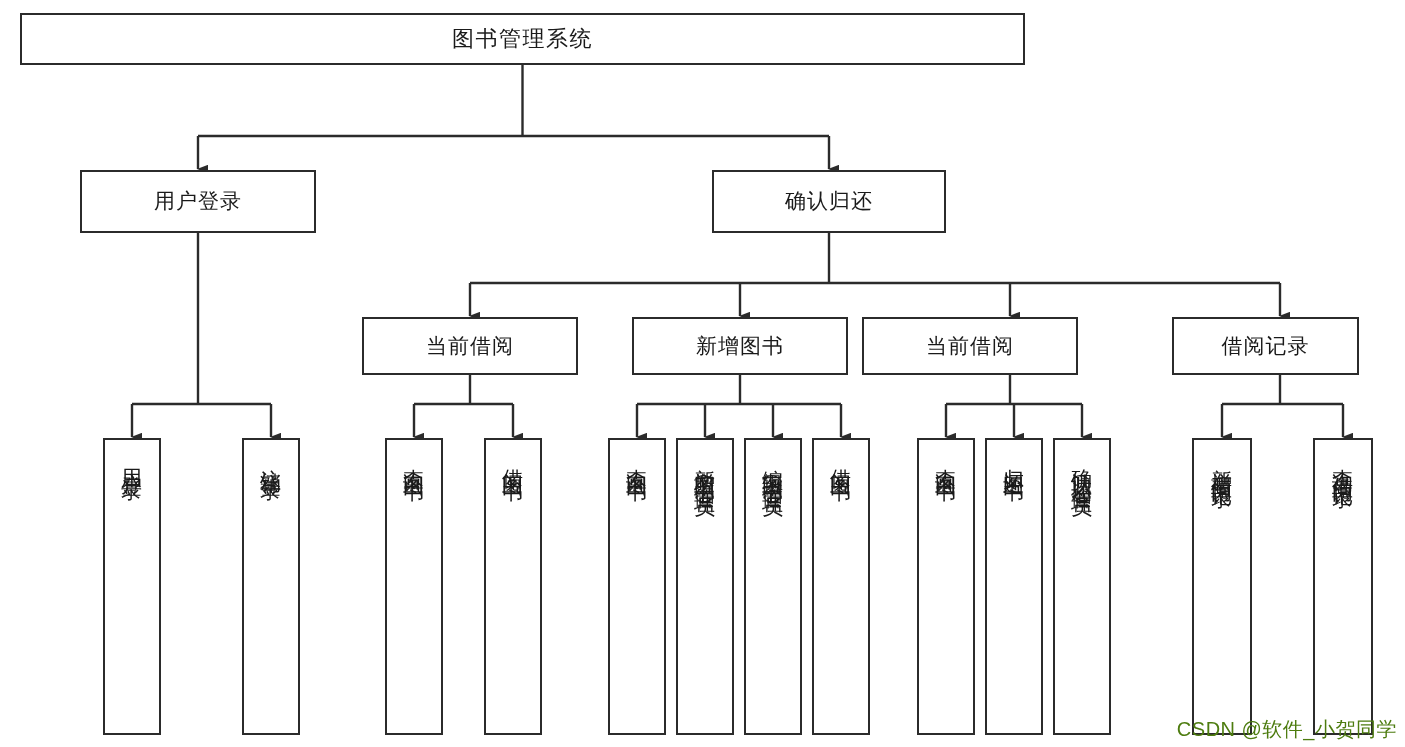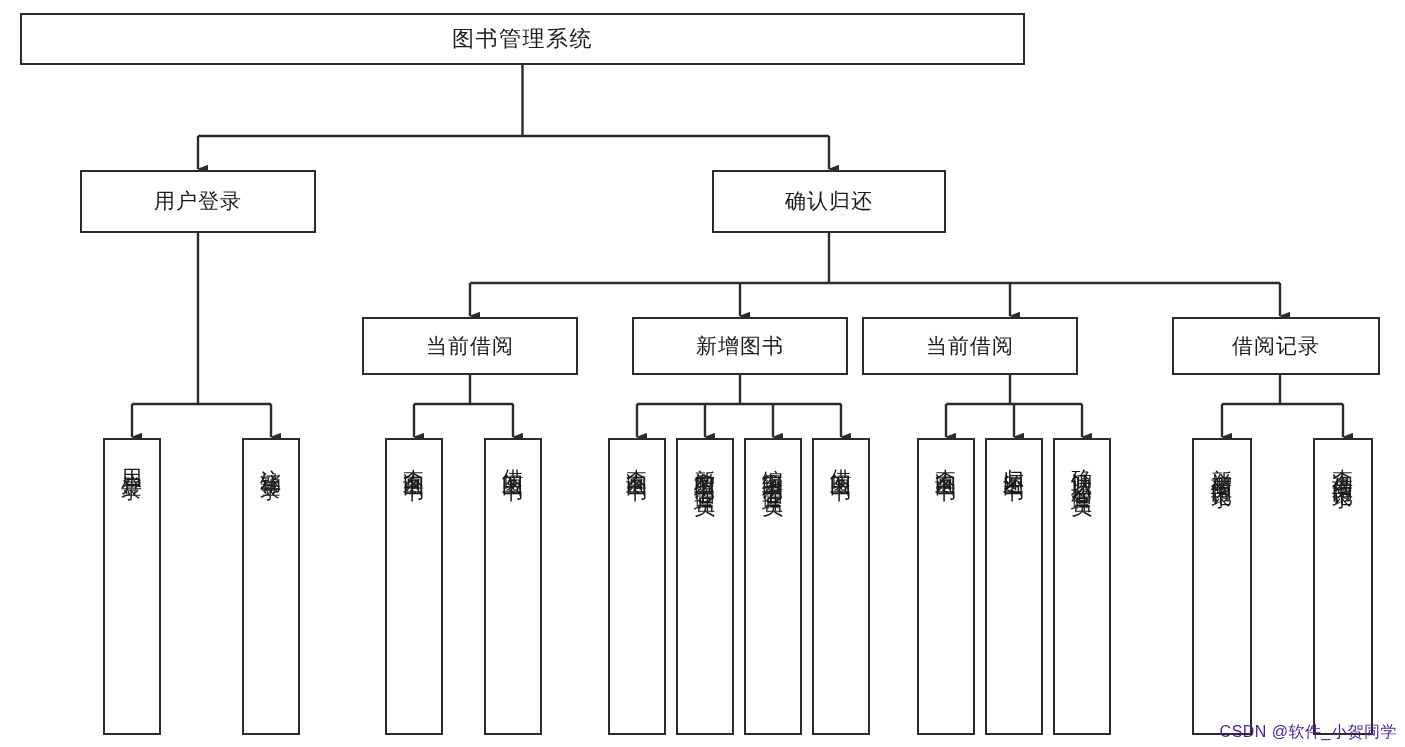--- a/index.html
+++ b/index.html
@@ -63,22 +63,22 @@
     text-orientation: upright;
     font-size: 21px;
     letter-spacing: 4px;
     line-height: 1;
     white-space: normal;
   }
   #watermark {
     position: absolute;
     right: 8px;
     bottom: 4px;
-    font-size: 16px;
-    color: #4c1d95;
+    font-size: 20px;
+    color: #4d7c0f;
     z-index: 5;
     white-space: nowrap;
     letter-spacing: 0.5px;
   }
 </style>
 </head>
 <body>
 
 <div id="diagram-root">
   <svg id="edge-layer" viewBox="0 0 1405 747" preserveAspectRatio="none">
@@ -136,21 +136,21 @@
       </div>
       <div class="node horiz" style="left: 362px; top: 317px; width: 216px; height: 58px;">
         <span class="node-label">当前借阅</span>
       </div>
       <div class="node horiz" style="left: 632px; top: 317px; width: 216px; height: 58px;">
         <span class="node-label">新增图书</span>
       </div>
       <div class="node horiz" style="left: 862px; top: 317px; width: 216px; height: 58px;">
         <span class="node-label">当前借阅</span>
       </div>
-      <div class="node horiz" style="left: 1172px; top: 317px; width: 208px; height: 58px;">
+      <div class="node horiz" style="left: 1172px; top: 317px; width: 187px; height: 58px;">
         <span class="node-label">借阅记录</span>
       </div>
       <div class="node vert" style="left: 103px; top: 438px; width: 58px; height: 297px;">
         <span class="node-label">用户登录</span>
       </div>
       <div class="node vert" style="left: 242px; top: 438px; width: 58px; height: 297px;">
         <span class="node-label">注销登录</span>
       </div>
       <div class="node vert" style="left: 385px; top: 438px; width: 58px; height: 297px;">
         <span class="node-label">查询图书</span>

